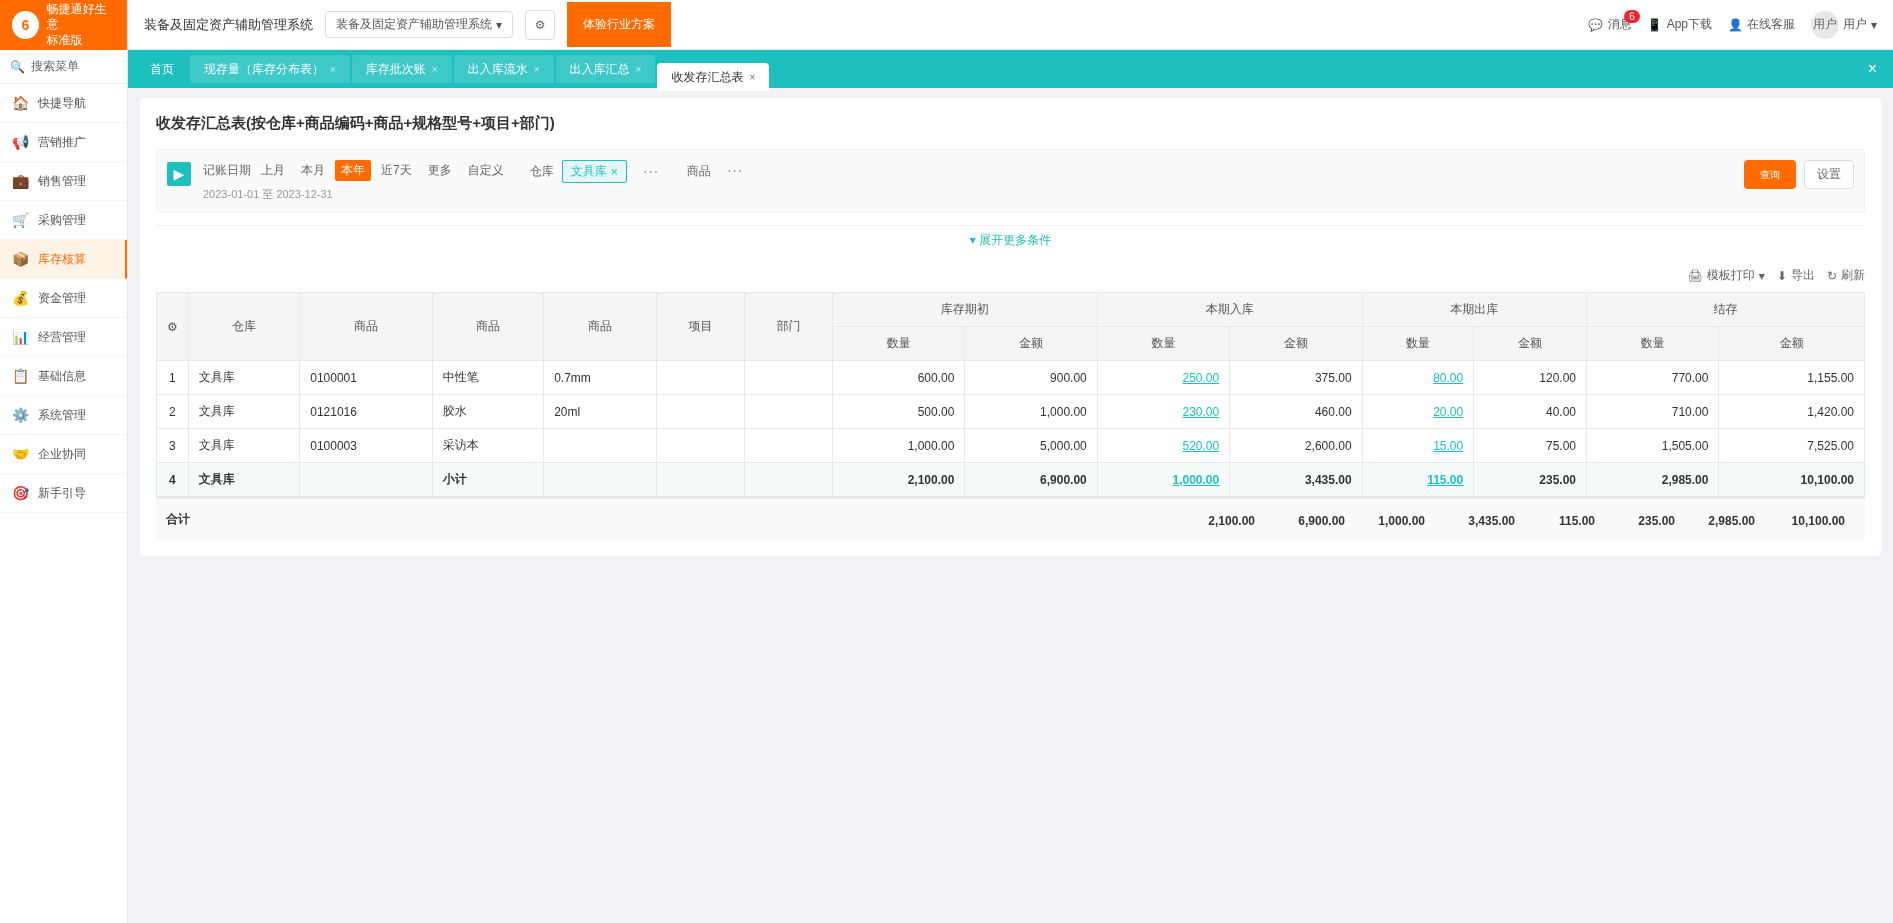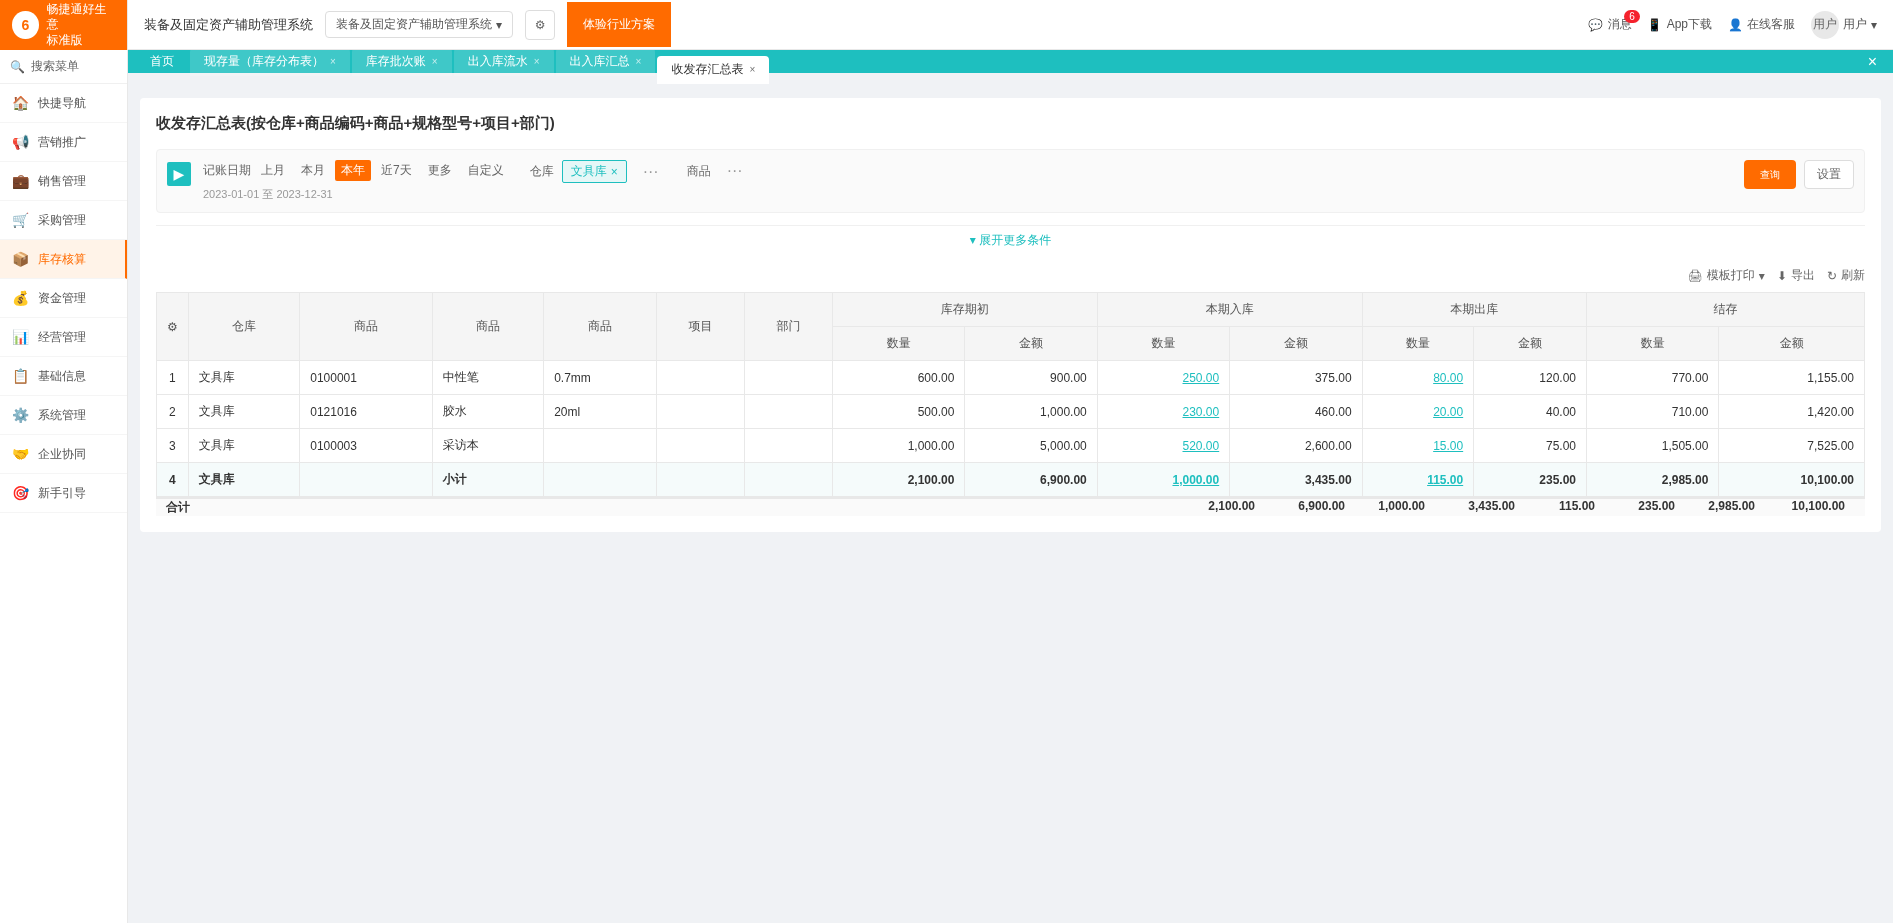--- a/index.html
+++ b/index.html
@@ -21,21 +21,21 @@
     .system-title { font-size: 13px; color: #333; }
     .system-selector { display: flex; align-items: center; gap: 4px; border: 1px solid #ddd; border-radius: 4px; padding: 4px 10px; cursor: pointer; font-size: 12px; color: #555; }
     .gear-btn { width: 30px; height: 30px; border: 1px solid #ddd; border-radius: 4px; display: flex; align-items: center; justify-content: center; cursor: pointer; color: #666; }
     .trial-btn { background: #ff6b00; color: #fff; border: none; border-radius: 0; padding: 14px 16px; font-size: 12px; cursor: pointer; }
     .top-header-right { display: flex; align-items: center; gap: 16px; }
     .header-action { display: flex; align-items: center; gap: 4px; cursor: pointer; color: #555; font-size: 12px; position: relative; }
     .badge { background: #f5222d; color: #fff; border-radius: 10px; font-size: 10px; padding: 1px 5px; position: absolute; top: -6px; right: -8px; }
     .user-avatar { width: 28px; height: 28px; background: #e8e8e8; border-radius: 50%; display: flex; align-items: center; justify-content: center; font-size: 12px; color: #666; }
 
     
-    .tab-bar { position: fixed; left: 128px; top: 50px; right: 0; height: 23px; background: #1ebfbf; display: flex; align-items: center; z-index: 98; padding: 0 8px; gap: 2px; }
+    .tab-bar { position: fixed; left: 128px; top: 50px; right: 0; height: 38px; background: #1ebfbf; display: flex; align-items: center; z-index: 98; padding: 0 8px; gap: 2px; }
     .tab-item { display: flex; align-items: center; gap: 6px; padding: 0 14px; height: 28px; background: rgba(255,255,255,0.15); border-radius: 4px 4px 0 0; color: #fff; font-size: 12px; cursor: pointer; white-space: nowrap; }
     .tab-item.active { background: #fff; color: #333; margin-top: 16px; }
     .tab-close { font-size: 10px; opacity: 0.7; }
     .tab-home { background: transparent; }
     .tab-bar-close { margin-left: auto; color: #fff; cursor: pointer; font-size: 16px; padding: 0 8px; }
 
     
     .main-content { margin-left: 128px; margin-top: 86px; padding: 12px; background: #f0f2f5; min-height: calc(923px - 86px); }
     .page-container { background: #fff; border-radius: 4px; padding: 16px; }
 
@@ -74,21 +74,21 @@
     .data-table th { background: #f5f5f5; padding: 8px 10px; text-align: center; border: 1px solid #e8e8e8; font-weight: normal; color: #555; white-space: nowrap; }
     .data-table td { padding: 8px 10px; border: 1px solid #e8e8e8; text-align: center; color: #333; white-space: nowrap; }
     .data-table .group-row td { background: #f5fbfb; font-weight: bold; }
     .data-table .number-col { text-align: right; }
     .data-table .text-col { text-align: left; }
     .link-text { color: #1ebfbf; text-decoration: underline; cursor: pointer; }
     .th-group { background: #e8f8f8; }
     .settings-icon-col { width: 30px; }
 
     
-    .table-footer { background: #fafafa; border-top: 2px solid #e8e8e8; padding: 0 10px; display: flex; align-items: flex-start; }
+    .table-footer { background: #fafafa; border-top: 2px solid #e8e8e8; padding: 12px 10px; display: flex; align-items: flex-end; }
     .footer-label { font-weight: bold; color: #333; margin-right: 20px; }
   </style>
 </head>
 <body>
 
 <div class="sidebar">
   <div class="sidebar-logo">
     <div class="sidebar-logo-icon">
       <span>6</span>
     </div>

